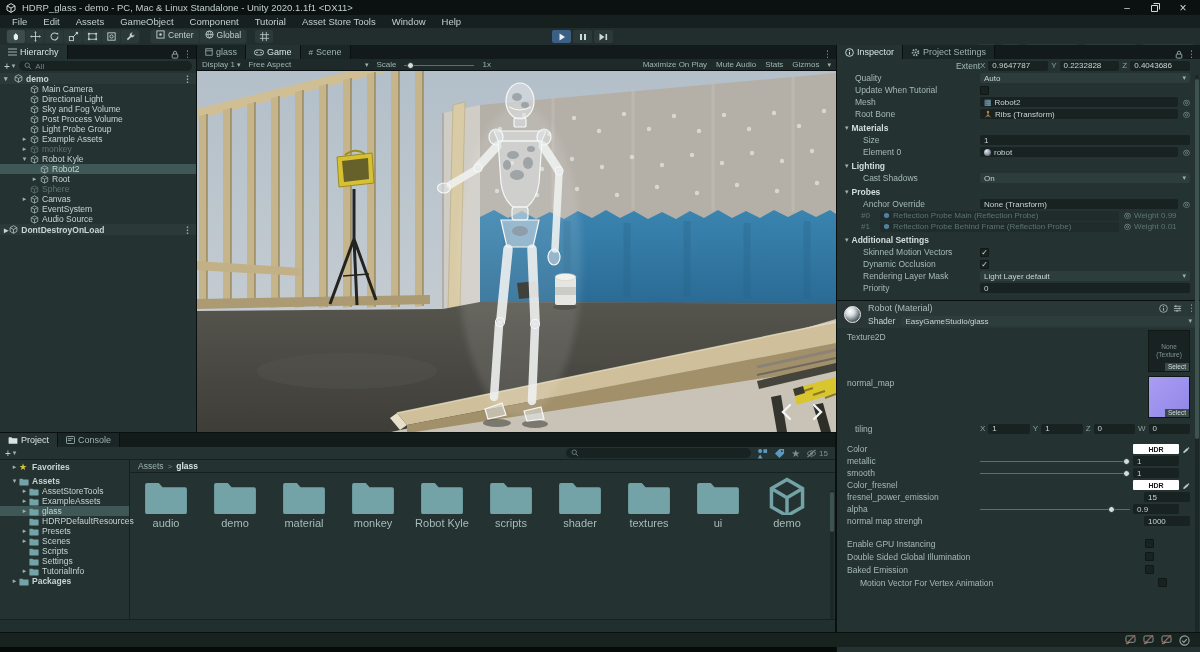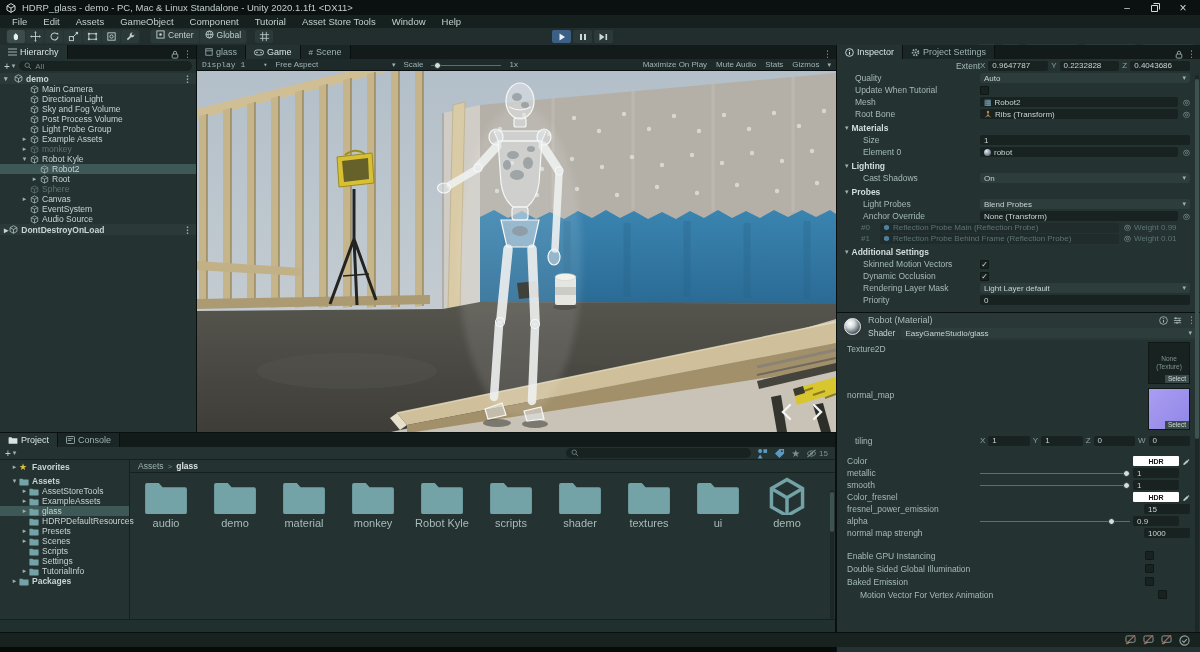--- a/index.html
+++ b/index.html
@@ -514,21 +514,21 @@
       </div>
       <div class="tab">
         <span style="font-size:8px;">#</span>
         <span>Scene</span>
       </div>
       <div class="striptools">
           <span class="kebab">⋮</span>
         </div>
     </div>
     <div class="gtoolbar">
-      <span style="display:flex;align-items:center;gap:18px;font-family:Liberation Mono, monospace;">
+      <span style="display:flex;align-items:center;gap:2px;">
           <span>Display 1</span>
           <span class="caret">▾</span>
         </span>
       <span style="display:flex;align-items:center;gap:3px;min-width:120px;">
           <span>Free Aspect</span>
           <span class="caret" style="margin-left:auto;">▾</span>
         </span>
       <span>Scale</span>
       <span class="slider" style="width:70px;">
           <span class="track"></span>
@@ -832,29 +832,20 @@
               <span>On</span>
               <span class="caret">▾</span>
             </span>
           </span>
         </div>
       <div class="sect">
           <span class="tw">▾</span>
           <span>Probes</span>
         </div>
       <div class="irow">
-          <span class="lab" style="padding-left:26px;">Light Probes</span>
-        <span class="val">
-            <span class="dd grow">
-              <span>Blend Probes</span>
-              <span class="caret">▾</span>
-            </span>
-          </span>
-        </div>
-      <div class="irow">
           <span class="lab" style="padding-left:26px;">Anchor Override</span>
         <span class="val">
             <span class="field grow">
               <span>None (Transform)</span>
             </span>
             <span class="picker">◎</span>
           </span>
         </div>
       <div class="probe">
         <span style="width:16px;">#0</span>

